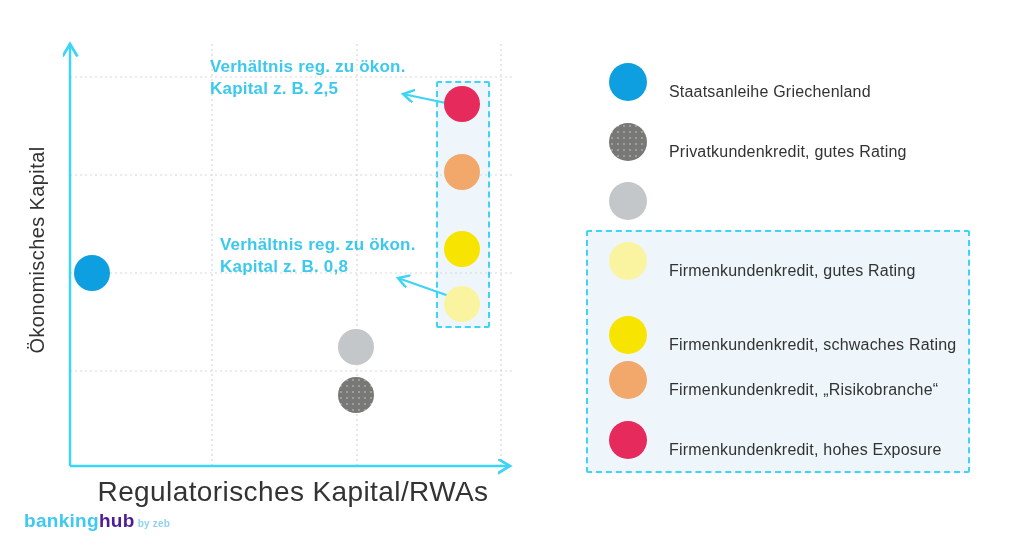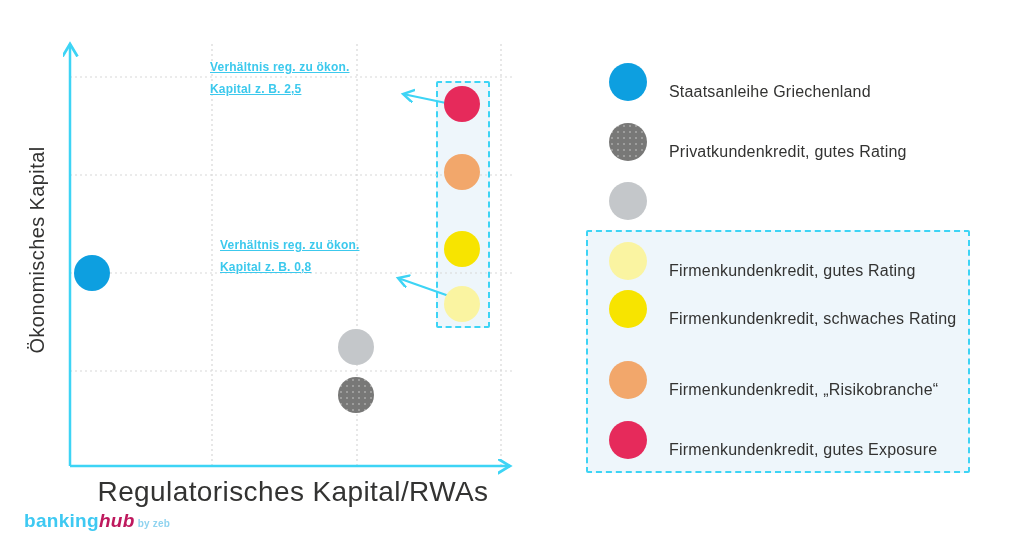--- a/index.html
+++ b/index.html
@@ -27,21 +27,21 @@
   .legend-group-box{left:586px;top:230px;width:384px;height:243px;}
   .dot{
     position:absolute;width:36px;height:36px;border-radius:50%;
   }
   .dot-textured{
     background-image:radial-gradient(#9d9d9c 1px, rgba(0,0,0,0) 1.4px);
     background-size:6px 6px;
   }
   .annotation{
     position:absolute;color:var(--annotation);font-weight:bold;
-    font-size:12px;line-height:22px;letter-spacing:.2px;white-space:nowrap;text-decoration:underline;
+    font-size:17px;line-height:22px;letter-spacing:.2px;white-space:nowrap;
   }
   .ann-1{left:210px;top:56px;}
   .ann-2{left:220px;top:234px;}
   .xlabel{
     position:absolute;left:70px;top:476px;width:446px;text-align:center;
     font-size:28px;font-weight:500;letter-spacing:.4px;color:var(--ink);
   }
   .ylabel{
     position:absolute;left:37px;top:250px;transform:translate(-50%,-50%) rotate(-90deg);
     font-size:20px;font-weight:500;letter-spacing:.4px;color:var(--ink);white-space:nowrap;
@@ -130,31 +130,31 @@
       <span class="swatch swatch-textured" style="background-color: rgb(120, 120, 119);"></span>
       <span class="legend-label">Privatkundenkredit, gutes Rating</span>
     </div>
     <div class="legend-row" style="top:182px">
       <span class="swatch" style="background-color: rgb(196, 199, 202);"></span>
     </div>
     <div class="legend-row" style="top:242px">
       <span class="swatch" style="background-color: rgb(250, 244, 161);"></span>
       <span class="legend-label">Firmenkundenkredit, gutes Rating</span>
     </div>
-    <div class="legend-row" style="top:290px">
+    <div class="legend-row" style="top:316px">
       <span class="swatch" style="background-color: rgb(247, 228, 0);"></span>
       <span class="legend-label">Firmenkundenkredit, schwaches Rating</span>
     </div>
     <div class="legend-row" style="top:361px">
       <span class="swatch" style="background-color: rgb(242, 167, 107);"></span>
       <span class="legend-label">Firmenkundenkredit, „Risikobranche“</span>
     </div>
     <div class="legend-row" style="top:421px">
       <span class="swatch" style="background-color: rgb(230, 42, 91);"></span>
-      <span class="legend-label">Firmenkundenkredit, gutes Exposure</span>
+      <span class="legend-label">Firmenkundenkredit, hohes Exposure</span>
     </div>
   </div>
 
   <div class="logo">
-    <span style="color: rgb(62, 201, 242); margin-left: 12px;">banking</span><span style="color: #be185d; font-style: italic;">hub</span><span class="byline" style="color: rgb(143, 211, 239);">by zeb</span>
+    <span style="color: rgb(62, 201, 242); margin-left: 12px;">banking</span><span style="color: #4c1d95;">hub</span><span class="byline" style="color: rgb(143, 211, 239);">by zeb</span>
   </div>
 
 </div>
 
 </body></html>

